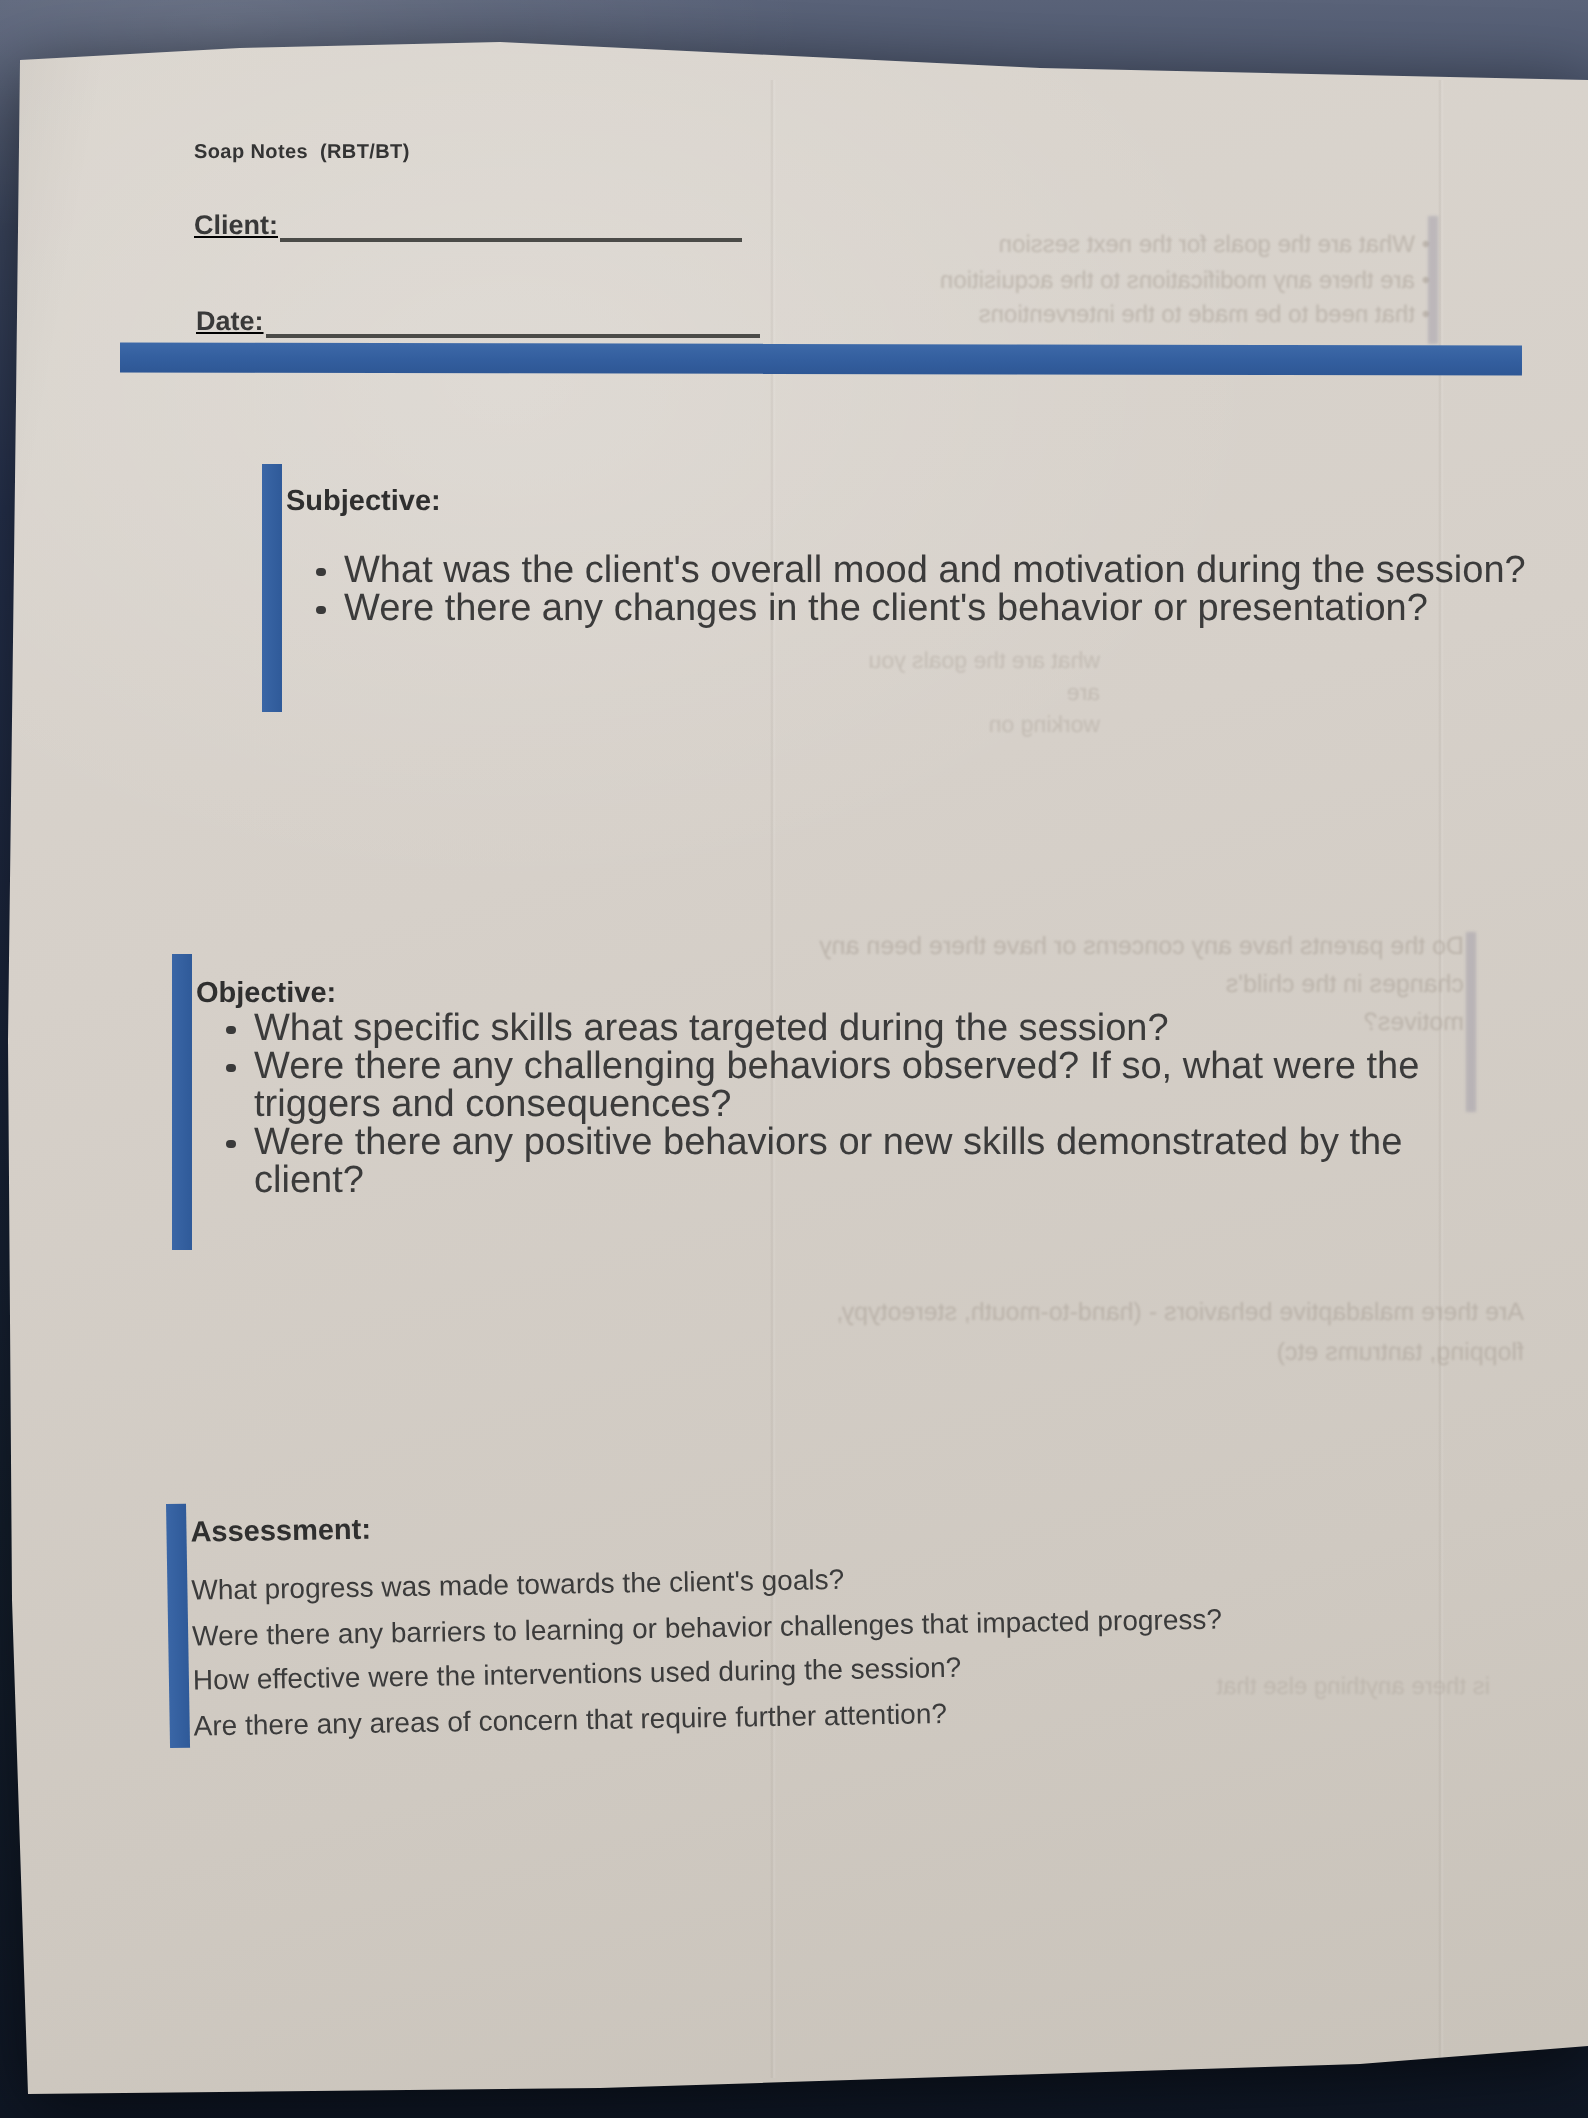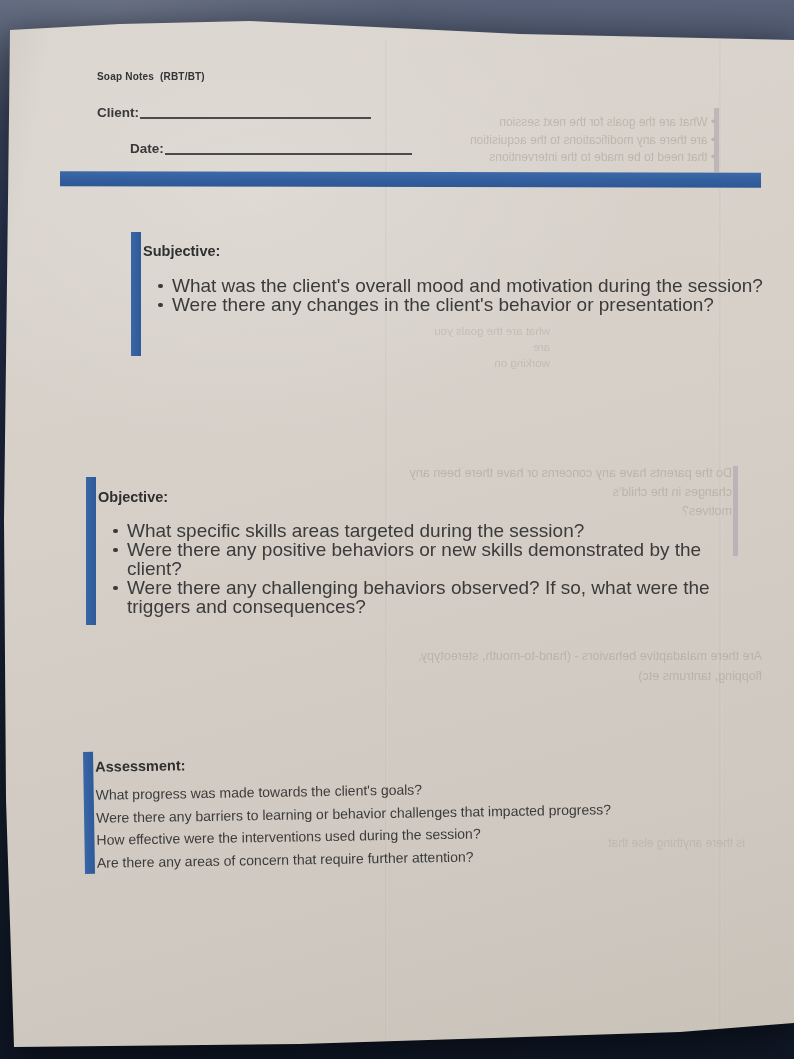--- a/index.html
+++ b/index.html
@@ -23,23 +23,23 @@
       linear-gradient(165deg, #dbd6cf 0%, #d6d0c9 40%, #cfc9c1 75%, #c8c2b9 100%);
   }
   .crease { position:absolute; top:40px; bottom:20px; width:3px;
     background:linear-gradient(90deg, rgba(110,100,90,0), rgba(110,100,90,0.10), rgba(255,255,255,0.10), rgba(110,100,90,0)); }
   .crease.c1 { left:385px; }
   .crease.c2 { left:719px; }
 
   
   .doc-title { position:absolute; left:97px; top:71px; font-size:10px; font-weight:700;
     color:#343434; letter-spacing:0.2px; white-space:pre; }
-  .field { position:absolute; display:flex; align-items:flex-start; }
+  .field { position:absolute; display:flex; align-items:flex-end;text-decoration:underline; }
   .field-client { left:97px; top:104px; }
-  .field-date   { left:98px; top:140px;margin-left:32px; }
+  .field-date   { left:98px; top:152px; }
   .field .lbl { font-size:13.5px; font-weight:700; color:#393939; line-height:17px; }
   .field .line { border-bottom:2px solid #4b4b48; height:15px; margin-left:1px; }
   .field-client .line { width:231px; }
   .field-date   .line { width:247px; }
   .blue-rule { position:absolute; left:60px; top:172px; width:701px; height:15px;
     background:linear-gradient(180deg,#3d69a8 0%, #335e9e 55%, #2e5795 100%);
     transform:rotate(0.12deg); }
 
   
   .sec { position:absolute; color:#3c3c3c; }
@@ -51,21 +51,21 @@
   .sec ul li { position:relative; padding-left:29px; font-size:19px; line-height:19px; color:#3b3b3b; }
   .sec ul li::before { content:""; position:absolute; left:15px; top:7.5px; width:4.6px; height:4.6px;
     border-radius:50%; background:#3a3a3a; }
 
   .sec-subjective { left:92px; top:232px; width:665px;margin-left:39px; }
   .sec-subjective .bar { height:124px; }
   .sec-subjective h2 { padding-top:11px; margin-bottom:17px; }
 
   .sec-objective { left:86px; top:477px; width:670px; }
   .sec-objective .bar { height:148px; }
-  .sec-objective h2 { padding-top:12px; margin-bottom:16px; }
+  .sec-objective h2 { padding-top:12px; }
 
   .sec-assessment { left:84px; top:752px; width:660px; transform:rotate(-0.95deg);
     transform-origin:0 60px; }
   .sec-assessment .bar { height:122px; }
   .sec-assessment h2 { padding-top:7px; margin-bottom:9px; }
   .sec-assessment .plain-line { font-size:14px; line-height:22.7px; color:#3b3b3b; }
 
   
   .ghost { position:absolute; transform:scaleX(-1); color:#a89f95; opacity:0.55;
     filter:blur(0.6px); font-size:12.5px; line-height:19px; }
@@ -140,22 +140,22 @@
           </ul>
         </div>
       </div>
 
       <div class="sec sec-objective">
         <div class="bar"></div>
         <div class="inner">
           <h2>Objective:</h2>
           <ul>
             <li>What specific skills areas targeted during the session?</li>
+            <li>Were there any challenging behaviors observed? If so, what were the triggers and consequences?</li>
             <li>Were there any positive behaviors or new skills demonstrated by the client?</li>
-            <li>Were there any challenging behaviors observed? If so, what were the triggers and consequences?</li>
           </ul>
         </div>
       </div>
 
       <div class="sec sec-assessment">
         <div class="bar"></div>
         <div class="inner">
           <h2>Assessment:</h2>
           <div>
             <div class="plain-line">What progress was made towards the client's goals?</div>

